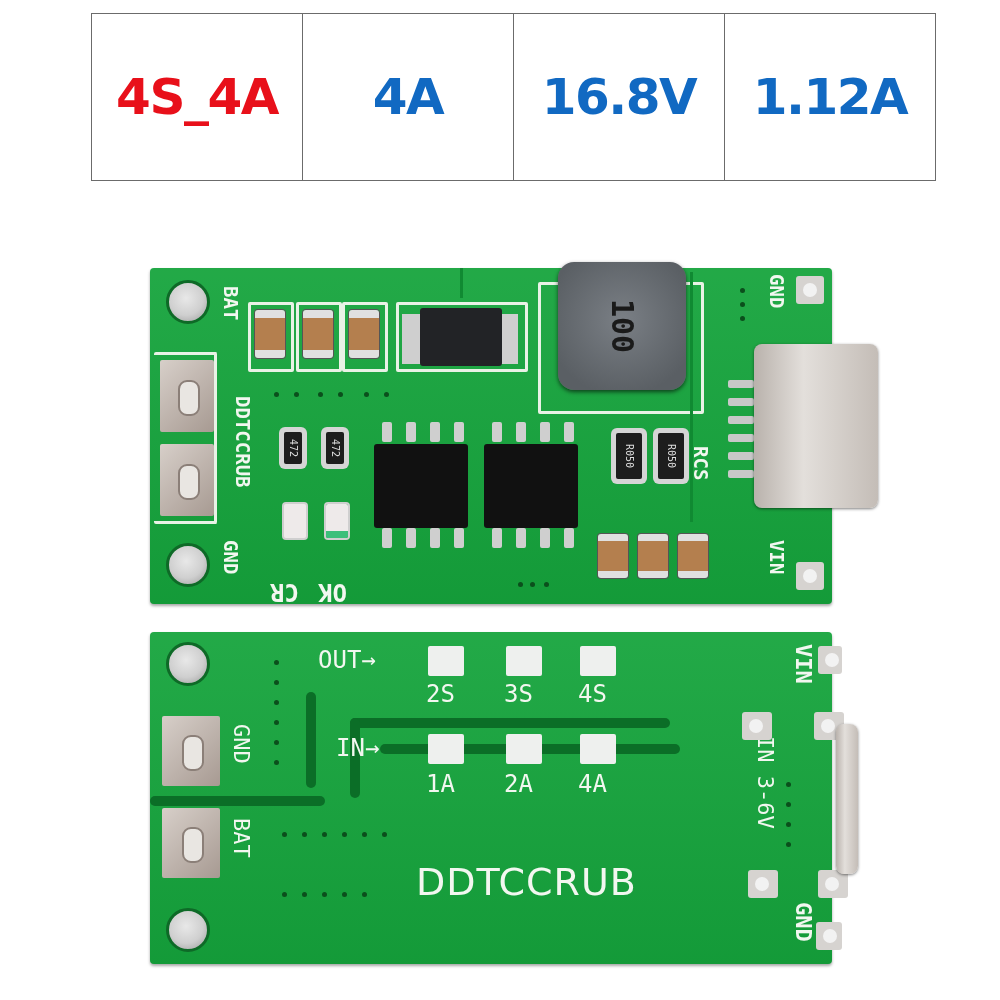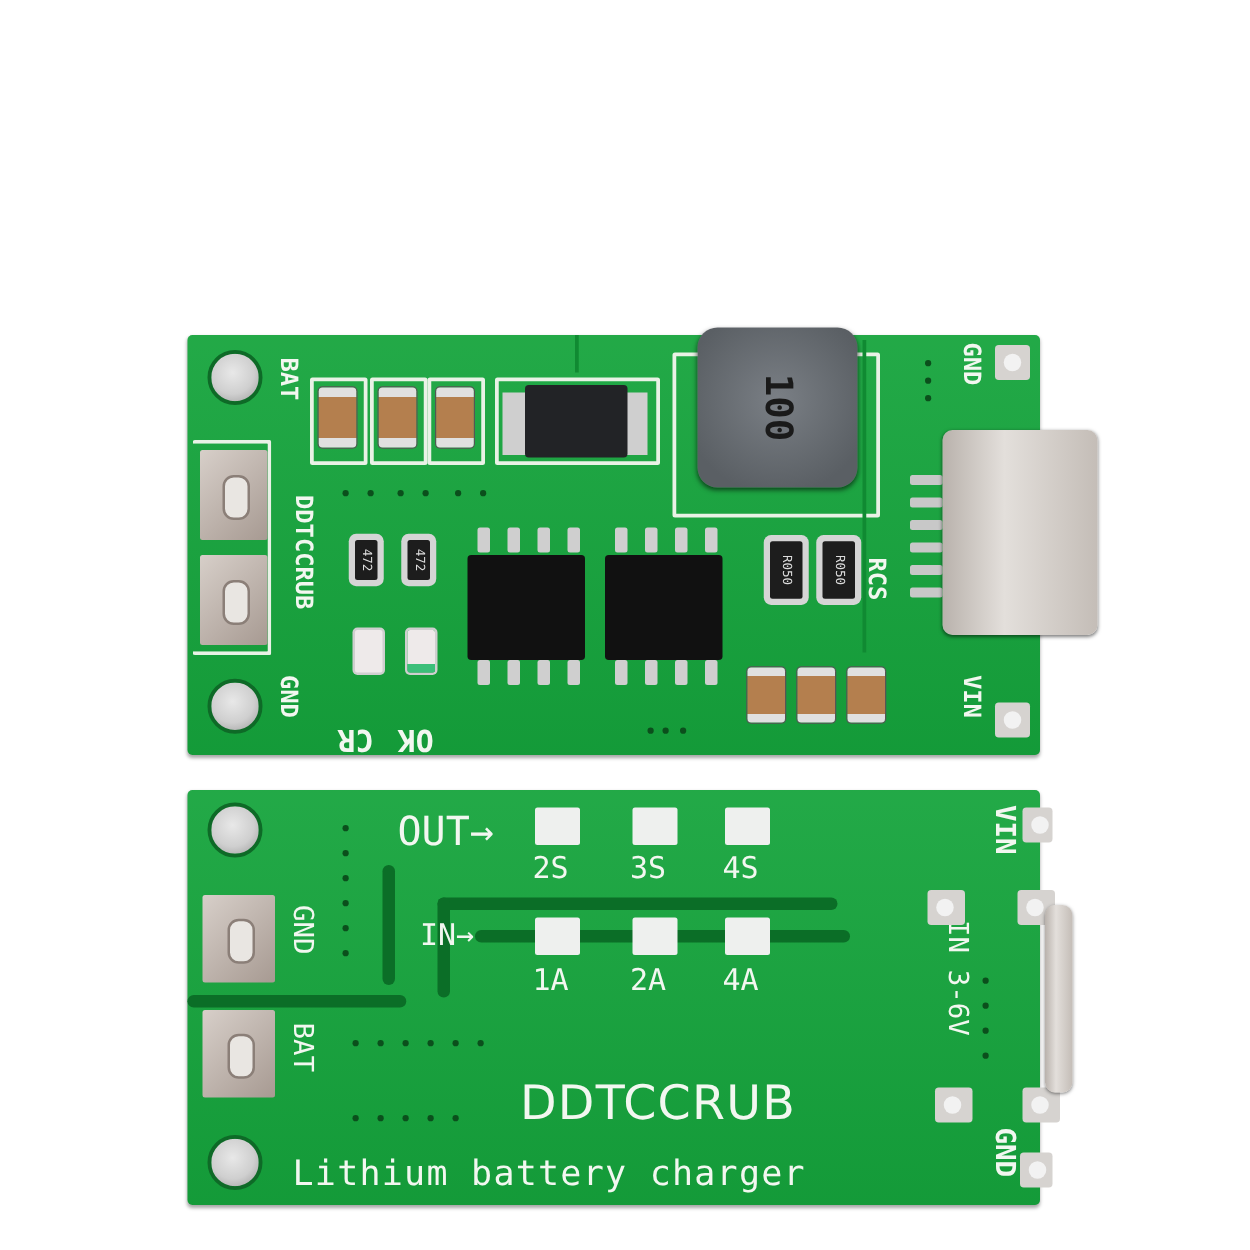--- a/index.html
+++ b/index.html
@@ -38,20 +38,26 @@
   .inductor span { position:absolute; left:50%; top:50%; transform:translate(-50%,-50%) rotate(90deg); font-family:"DejaVu Sans Mono", monospace; font-weight:bold; font-size:30px; color:#1a1a1a; }
   .diode { position:absolute; background:#222326; border-radius:3px; }
   .diode-pad { position:absolute; background:#cfcfcf; }
   .rot90 { transform:rotate(90deg); transform-origin:left top; }
 </style>
 </head>
 <body>
 
 <table class="spec-table">
   <tbody>
+  <tr class="vals">
+    <td style="color:#e8101a">4S_4A</td>
+    <td style="color:#1169c2">4A</td>
+    <td style="color:#1169c2">16.8V</td>
+    <td style="color:#1169c2">1.12A</td>
+  </tr>
 </tbody>
   </table>
 
 <div class="pcb" style="left:150px; top:268px; width:682px; height:336px;">
 
   <div class="hole" style="left:16px; top:12px; width:38px; height:38px;"></div>
   <div class="hole" style="left:16px; top:275px; width:38px; height:38px;"></div>
 
   <div class="silk-box" style="left:4px; top:84px; width:60px; height:166px; border-left:none;"></div>
   <div class="pad-sq" style="left:10px; top:92px; width:54px; height:72px;">
@@ -169,38 +175,37 @@
     </div>
   <div class="silk rot90" style="left:104px; top:92px; font-size:22px; font-weight:normal;">GND</div>
   <div class="silk rot90" style="left:104px; top:186px; font-size:22px; font-weight:normal;">BAT</div>
 
   <div class="trace" style="left:156px; top:60px; width:10px; height:96px;"></div>
   <div class="trace" style="left:0; top:164px; width:175px; height:10px;"></div>
   <div class="trace" style="left:200px; top:86px; width:320px; height:10px;"></div>
   <div class="trace" style="left:230px; top:112px; width:300px; height:10px;"></div>
   <div class="trace" style="left:200px; top:86px; width:10px; height:80px;"></div>
 
-  <div class="silk" style="left:168px; top:14px; font-size:32px; font-weight:normal;">OUT→</div>
+  <div class="silk" style="left:168px; top:14px; font-size:24px; font-weight:normal;">OUT→</div>
   <div class="jumper" style="left:278px; top:14px;"></div>
   <div class="jumper" style="left:356px; top:14px;"></div>
   <div class="jumper" style="left:430px; top:14px;"></div>
   <div class="silk" style="left:276px; top:48px; font-size:24px; font-weight:normal;">2S</div>
   <div class="silk" style="left:354px; top:48px; font-size:24px; font-weight:normal;">3S</div>
   <div class="silk" style="left:428px; top:48px; font-size:24px; font-weight:normal;">4S</div>
 
   <div class="silk" style="left:186px; top:102px; font-size:24px; font-weight:normal;">IN→</div>
   <div class="jumper" style="left:278px; top:102px;"></div>
   <div class="jumper" style="left:356px; top:102px;"></div>
   <div class="jumper" style="left:430px; top:102px;"></div>
   <div class="silk" style="left:276px; top:138px; font-size:24px; font-weight:normal;">1A</div>
   <div class="silk" style="left:354px; top:138px; font-size:24px; font-weight:normal;">2A</div>
   <div class="silk" style="left:428px; top:138px; font-size:24px; font-weight:normal;">4A</div>
 
   <div class="silk" style="left:266px; top:228px; font-size:38px; font-family:'DejaVu Sans', sans-serif; font-weight:normal; letter-spacing:1px;">DDTCCRUB</div>
-  <div class="silk" style="left:84px; top:290px; font-size:28px; font-weight:normal; letter-spacing:1px;">Lithium battery charger</div>
 
   <div class="silk rot90" style="left:666px; top:12px; font-size:22px;">VIN</div>
   <div class="sq-pad" style="left:668px; top:14px; width:24px;"></div>
   <div class="silk rot90" style="left:628px; top:104px; font-size:22px; font-weight:normal;">IN 3-6V</div>
   <div class="silk rot90" style="left:666px; top:270px; font-size:22px;">GND</div>
   <div class="sq-pad" style="left:592px; top:80px; width:30px;"></div>
   <div class="sq-pad" style="left:664px; top:80px; width:30px;"></div>
   <div class="sq-pad" style="left:598px; top:238px; width:30px;"></div>
   <div class="sq-pad" style="left:668px; top:238px; width:30px;"></div>
   <div class="sq-pad" style="left:666px; top:290px; width:26px;"></div>

